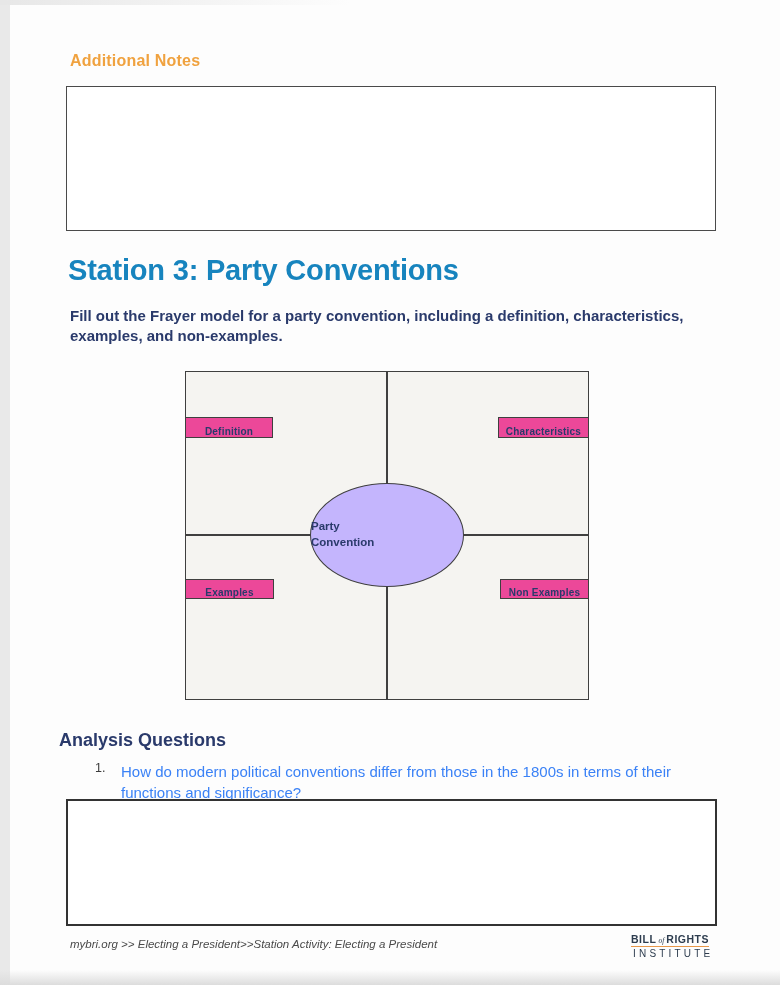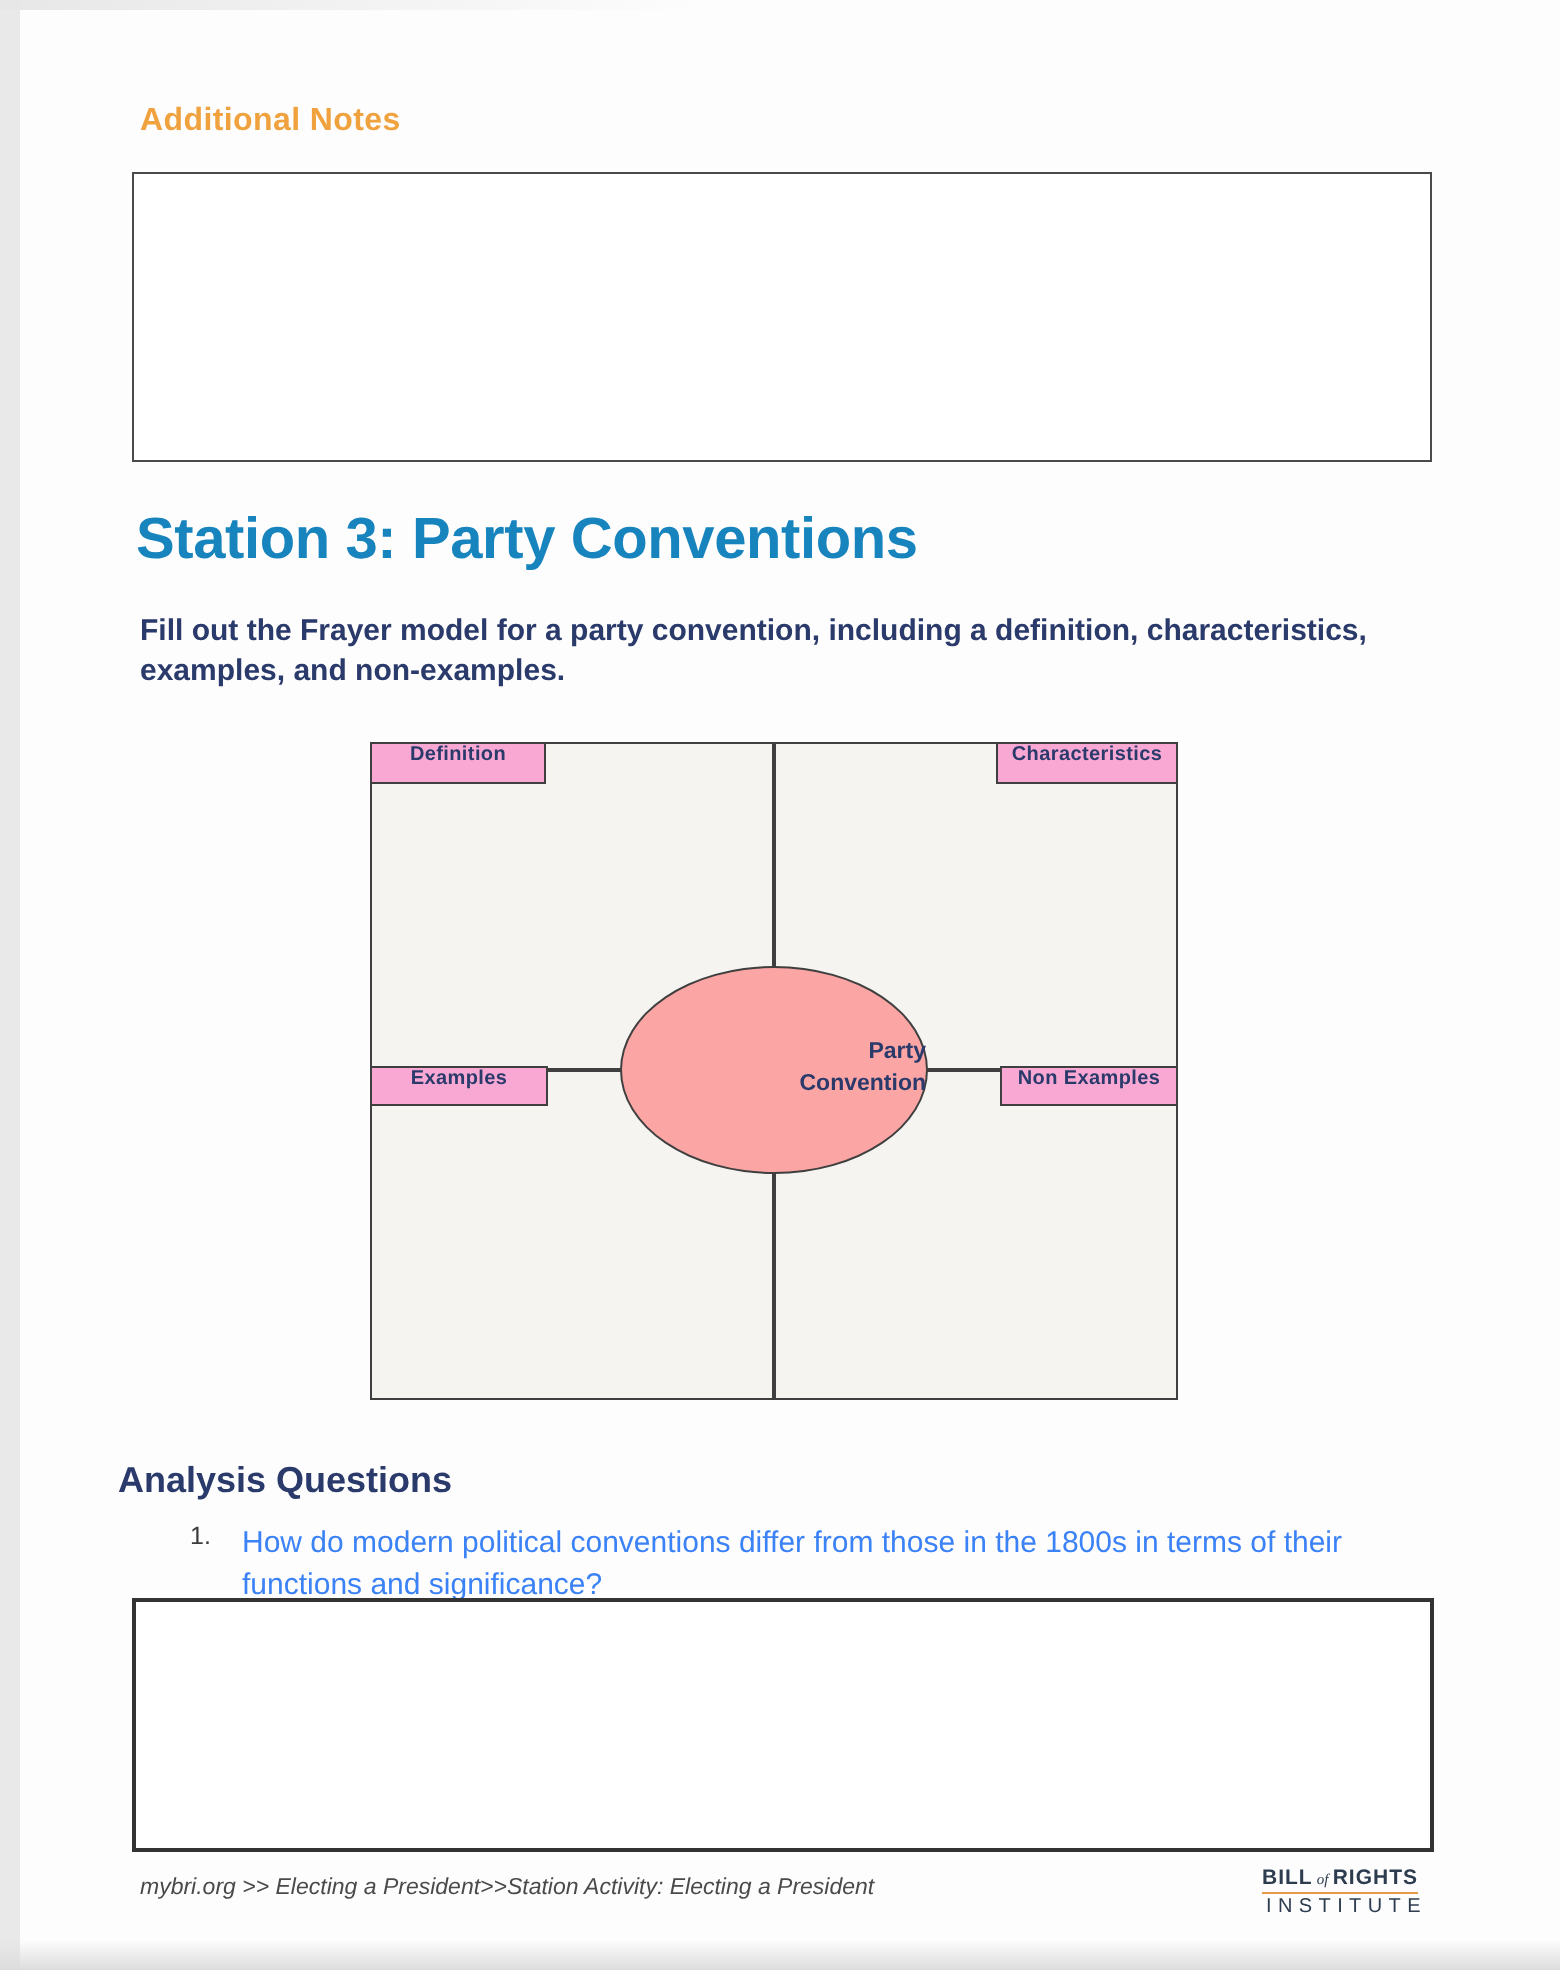--- a/index.html
+++ b/index.html
@@ -28,26 +28,26 @@
                   font-weight:bold; color:#2A3A6B; line-height:1.35; }
 
   
   .frayer { position:absolute; left:185px; top:371px; width:404px; height:329px;
             background:#F5F4F1; border:1.5px solid #3f3f3f; }
   .frayer .v-line { position:absolute; left:50%; top:0; bottom:0; width:1.5px;
                     margin-left:-0.75px; background:#3f3f3f; z-index:1; }
   .frayer .h-line { position:absolute; top:162px; left:0; right:0; height:1.5px;
                     background:#3f3f3f; z-index:1; }
   .frayer .ellipse { position:absolute; left:124px; top:111px; width:154px; height:104px;
-                     background:#fca5a5; border:1.5px solid #3f3f3f; border-radius:50%;
-                     z-index:2; display:flex; flex-direction:column; align-items:flex-end;
+                     background:#c4b5fd; border:1.5px solid #3f3f3f; border-radius:50%;
+                     z-index:2; display:flex; flex-direction:column; align-items:flex-start;
                      justify-content:center; }
   .frayer .ellipse span { font-size:11.5px; font-weight:bold; color:#2A3A6B; line-height:1.35; }
-  .frayer .label-box { position:absolute; background:#f9a8d4; border:1.5px solid #3f3f3f;
-                       display:flex; align-items:flex-start; z-index:3; }
+  .frayer .label-box { position:absolute; background:#ec4899; border:1.5px solid #3f3f3f;
+                       display:flex; align-items:flex-end; z-index:3;margin-top:46px; }
   .frayer .label-box span { font-size:10px; font-weight:bold; color:#2A3A6B;
                             letter-spacing:0.2px; width:100%; text-align:center; }
   .lb-def  { left:-1px;  top:-1px;   width:88px; height:21px; }
   .lb-char { right:-1px; top:-1px;   width:91px; height:21px; }
   .lb-ex   { left:-1px;  top:161px;  width:89px; height:20px; }
   .lb-nex  { right:-1px; top:161px;  width:89px; height:20px; }
 
   .analysis-heading { position:absolute; left:59px; top:730px; font-size:18px;
                       font-weight:bold; color:#2A3A6B; }
 

